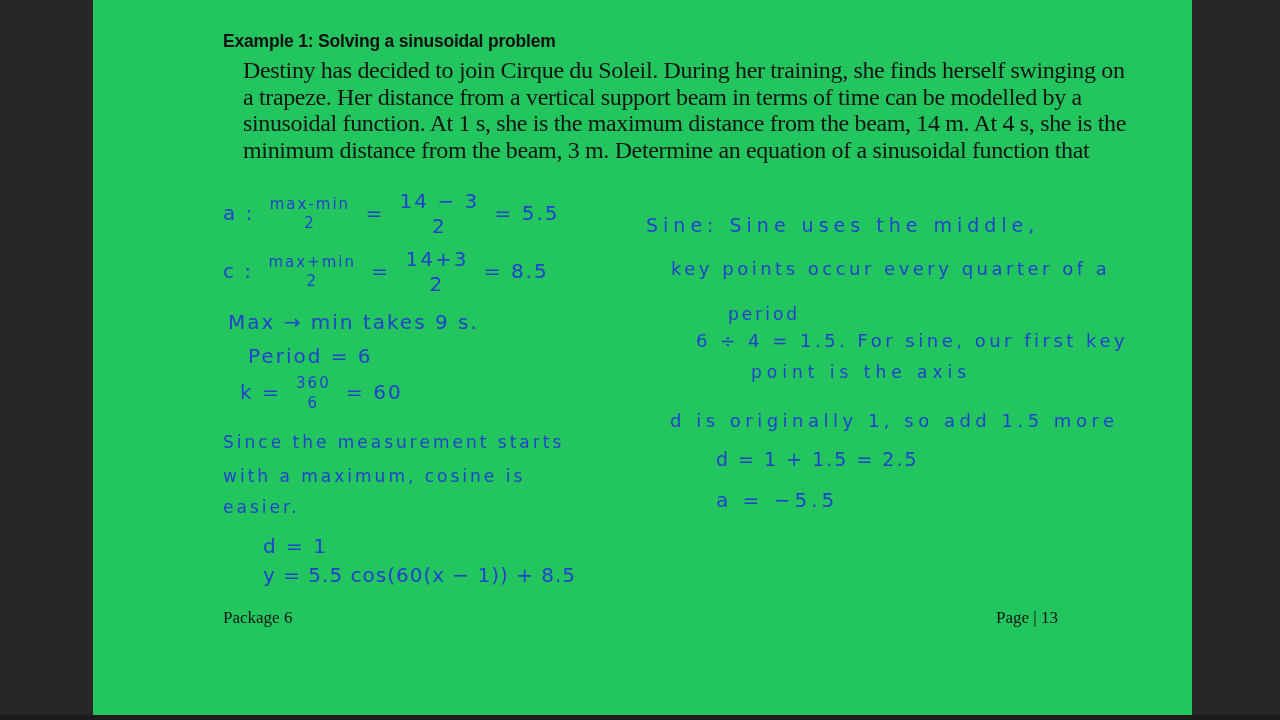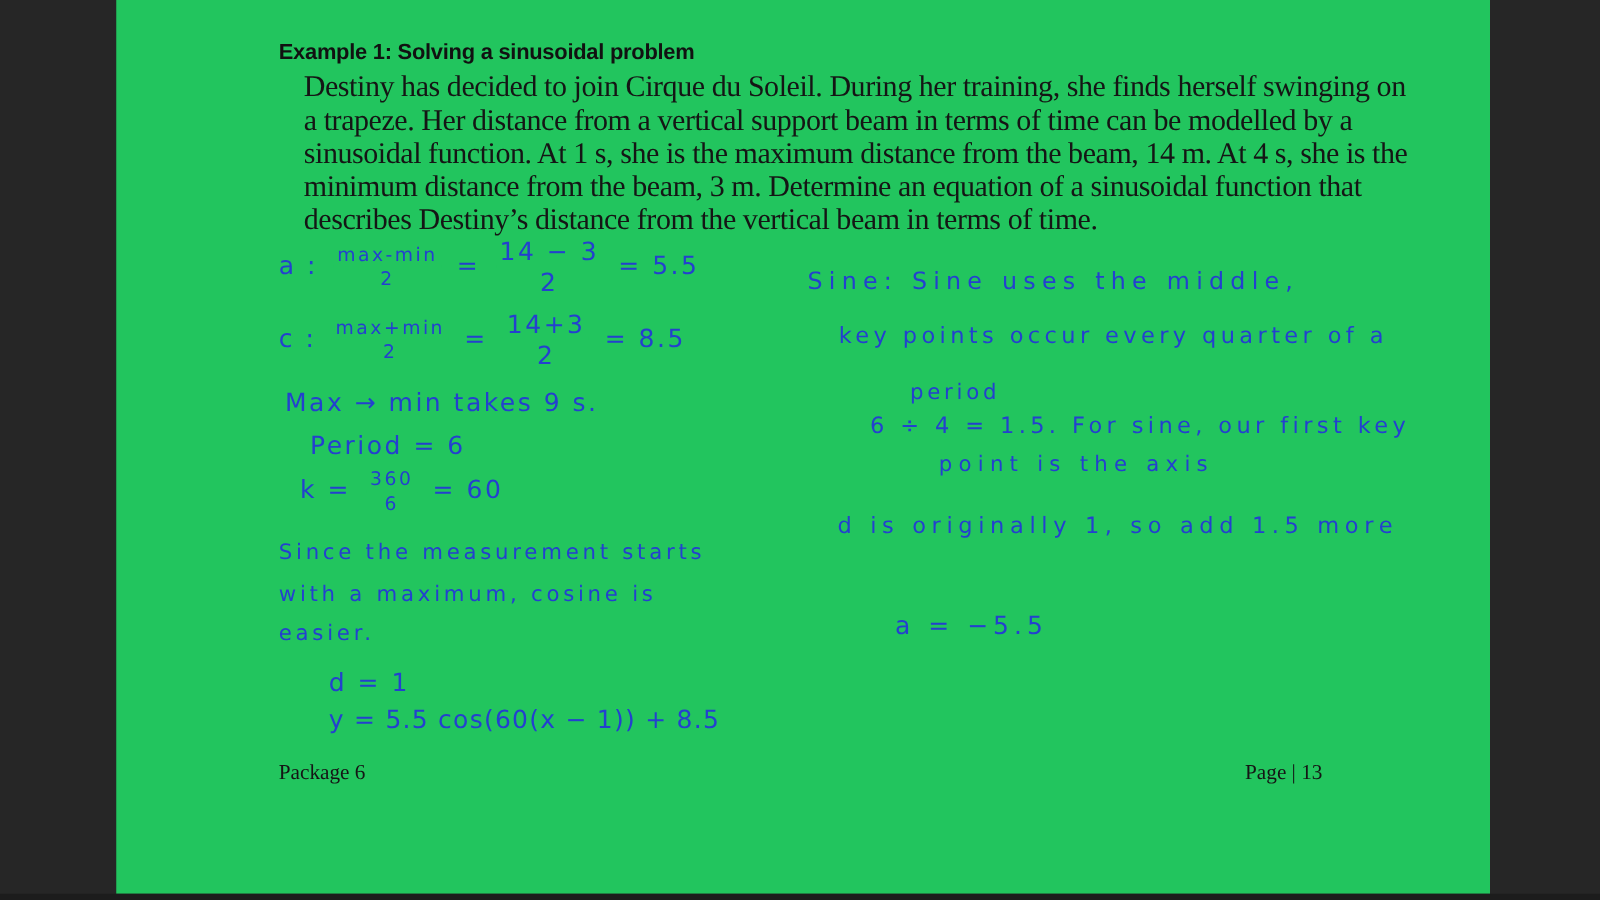--- a/index.html
+++ b/index.html
@@ -47,21 +47,20 @@
 <body>
 
 <div class="page">
   <div class="heading">Example 1: Solving a sinusoidal problem</div>
 
   <div class="problem">
     <p>Destiny has decided to join Cirque du Soleil. During her training, she finds herself swinging on</p>
     <p>a trapeze. Her distance from a vertical support beam in terms of time can be modelled by a</p>
     <p>sinusoidal function. At 1 s, she is the maximum distance from the beam, 14 m. At 4 s, she is the</p>
     <p>minimum distance from the beam, 3 m. Determine an equation of a sinusoidal function that</p>
-    <p>describes Destiny’s distance from the vertical beam in terms of time.</p>
   </div>
 
   <div class="ink" style="left:130px; top:190px; font-size:20px;">
     <span>a :</span>
     <span class="frac small">
       <span class="num">max-min</span>
       <span class="den">2</span>
     </span>
     <span>=</span>
     <span class="frac">
@@ -102,18 +101,19 @@
   <div class="ink" style="left:130px; top:497px; font-size:17px; letter-spacing:3px;">easier.</div>
   <div class="ink" style="left:170px; top:534px; font-size:20px;">d = 1</div>
   <div class="ink" style="left:170px; top:563px; font-size:20px; letter-spacing:1px;">y = 5.5 cos(60(x − 1)) + 8.5</div>
 
   <div class="ink" style="left:553px; top:214px; font-size:19px; letter-spacing:5px;">Sine: Sine uses the middle,</div>
   <div class="ink" style="left:578px; top:258px; font-size:18px; letter-spacing:3.5px;">key points occur every quarter of a</div>
   <div class="ink" style="left:635px; top:288px; font-size:17px; letter-spacing:3px;margin-top:16px;">period</div>
   <div class="ink" style="left:603px; top:330px; font-size:18px; letter-spacing:3.5px;">6 ÷ 4 = 1.5. For sine, our first key</div>
   <div class="ink" style="left:658px; top:362px; font-size:17px; letter-spacing:5px;">point is the axis</div>
   <div class="ink" style="left:577px; top:410px; font-size:18px; letter-spacing:4.5px;">d is originally 1, so add 1.5 more</div>
+  <div class="ink" style="left:623px; top:448px; font-size:19px;">d = 1 + 1.5 = 2.5</div>
   <div class="ink" style="left:623px; top:488px; font-size:20px; letter-spacing:4px;">a = −5.5</div>
 
   <div class="footer-left">Package 6</div>
   <div class="footer-right">Page | 13</div>
 </div>
 <div class="bottom-strip"></div>
 
 </body></html>

